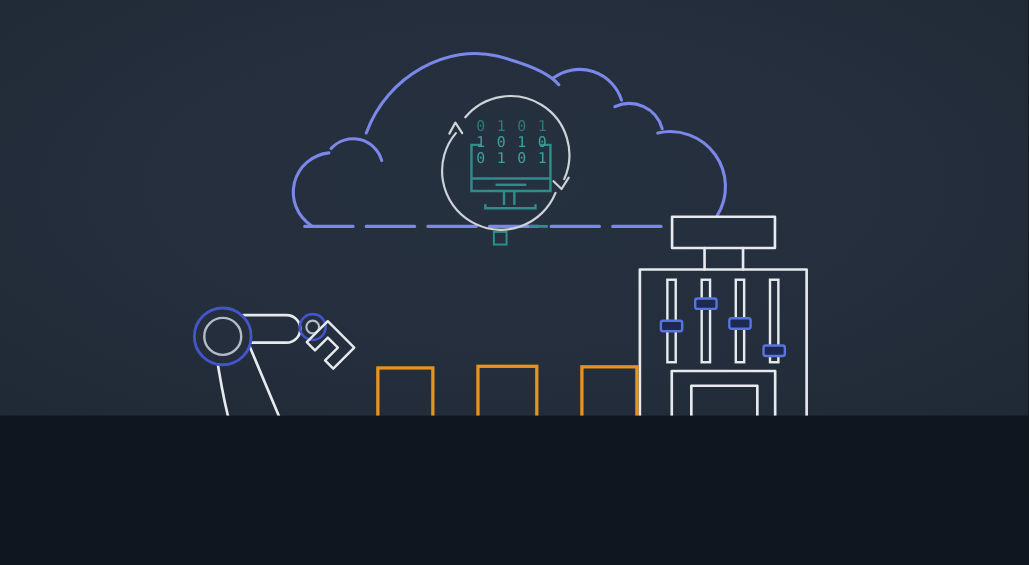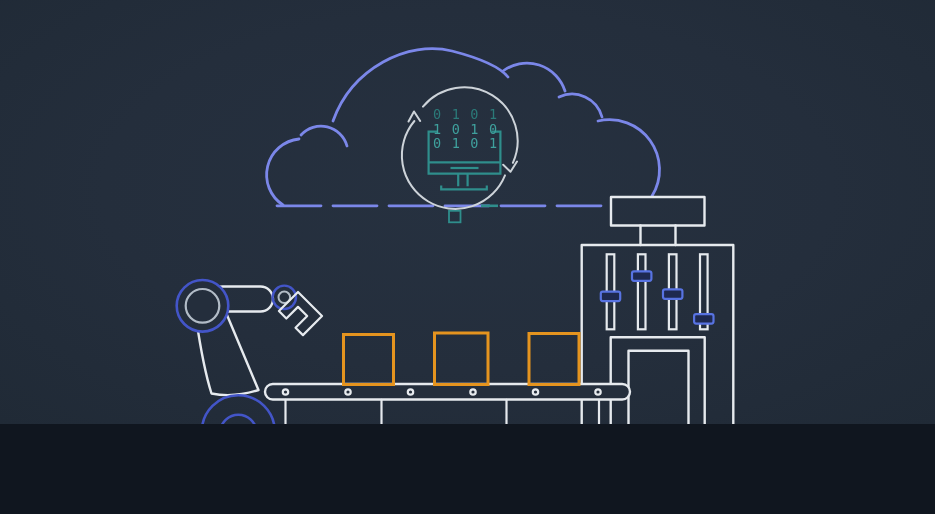--- a/index.html
+++ b/index.html
@@ -1,17 +1,17 @@
 <!DOCTYPE html>
 <html style="--bg: #242e3c; --line: #e6eaee; --line-dim: #cdd3d9; --line-soft: #b2bcc7; --cloud: #7b87e9; --accent-blue: #4355c8; --teal: #2f8e8c; --teal-bright: #3fa09d; --teal-dim: #2b7a79; --orange: #e5941f; --handle-fill: #1e2950; --handle-border: #5873e2;"><head>
 <meta charset="utf-8">
 <style>
   html,body{margin:0;padding:0;background:#10161f;}
   #stage{
-    position:relative;width:935px;height:424px;overflow:hidden;
+    position:relative;width:935px;height:378px;overflow:hidden;
     background:radial-gradient(ellipse at 50% 45%, #263140 0%, #242e3c 55%, #202a36 100%);
     font-family:"DejaVu Sans Mono", monospace;
   }
   svg{position:absolute;left:0;top:0;}
   .cloud{stroke:var(--cloud);stroke-width:2.8;fill:none;stroke-linecap:round;}
   .sync{stroke:var(--line-dim);stroke-width:2;fill:none;stroke-linecap:round;stroke-linejoin:round;}
   .teal{stroke:var(--teal);stroke-width:2.2;fill:none;stroke-linecap:butt;}
   .digits{font-family:"DejaVu Sans Mono",monospace;font-size:13.5px;letter-spacing:10.5px;fill:var(--teal-bright);}
   .digits.dim{fill:var(--teal-dim);}
   .wline{stroke:var(--line);stroke-width:2.4;fill:none;stroke-linecap:round;stroke-linejoin:round;}

